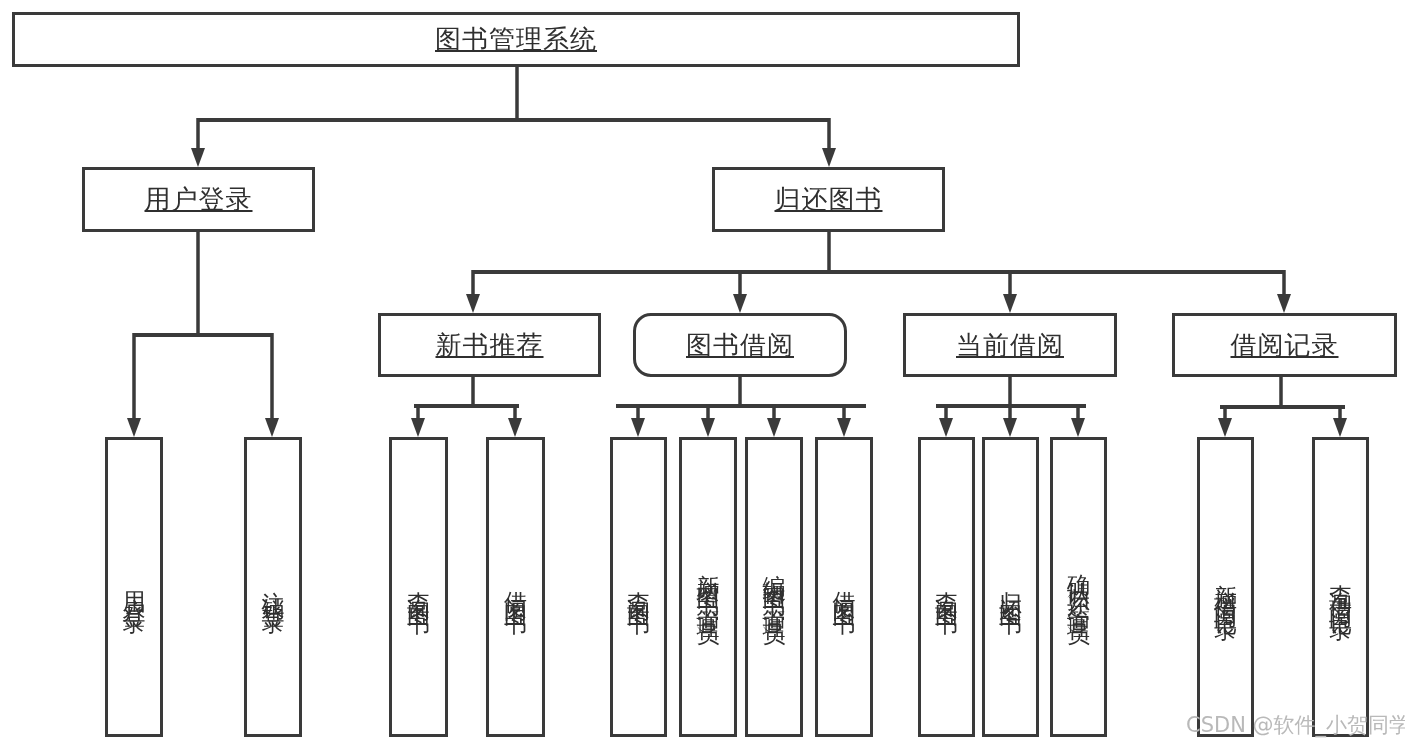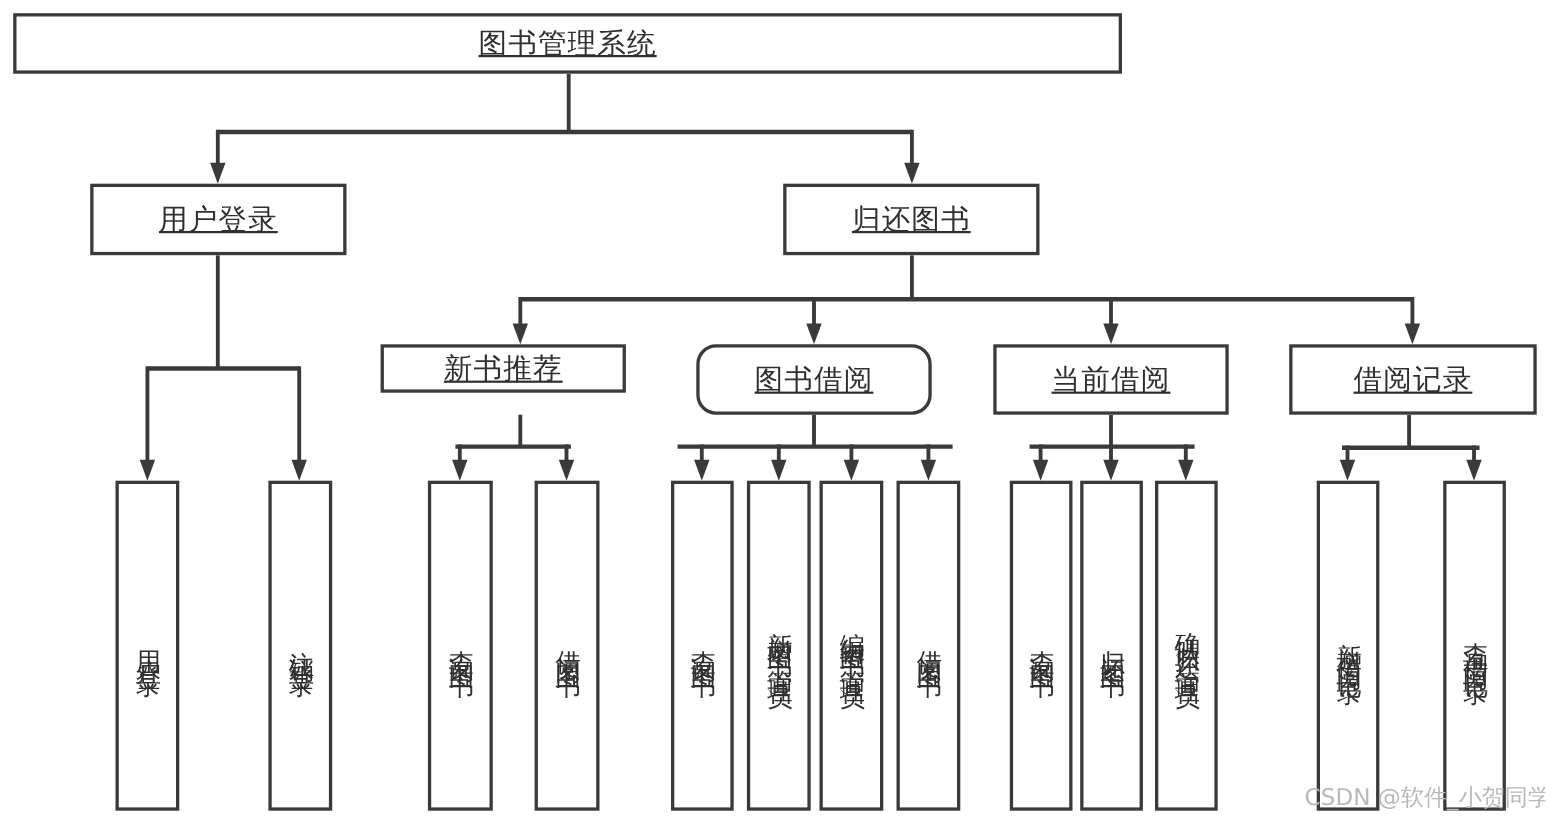--- a/index.html
+++ b/index.html
@@ -124,21 +124,21 @@
       <polygon points="1218,418 1232,418 1225,437"></polygon>
       <polygon points="1333,418 1347,418 1340,437"></polygon>
     </g>
   </svg>
 
   <div class="node h-node" style="left:12px; top:12px; width:1008px; height:55px;">图书管理系统</div>
 
   <div class="node h-node" style="left:82px; top:167px; width:233px; height:65px;">用户登录</div>
   <div class="node h-node" style="left:712px; top:167px; width:233px; height:65px;">归还图书</div>
 
-  <div class="node h-node" style="left:346px; top:313px; width:223px; height:44px;">新书推荐</div>
+  <div class="node h-node" style="left:378px; top:313px; width:223px; height:64px;">新书推荐</div>
   <div class="node h-node" style="left:633px; top:313px; width:214px; height:64px;border-radius:18px;">图书借阅</div>
   <div class="node h-node" style="left:903px; top:313px; width:214px; height:64px;">当前借阅</div>
   <div class="node h-node" style="left:1172px; top:313px; width:225px; height:64px;">借阅记录</div>
 
   <div class="node v-node" style="left:105px; top:437px; width:58px; height:300px;">用户登录</div>
   <div class="node v-node" style="left:244px; top:437px; width:58px; height:300px;">注销登录</div>
 
   <div class="node v-node" style="left:389px; top:437px; width:59px; height:300px;">查询图书</div>
   <div class="node v-node" style="left:486px; top:437px; width:59px; height:300px;">借阅图书</div>
 

